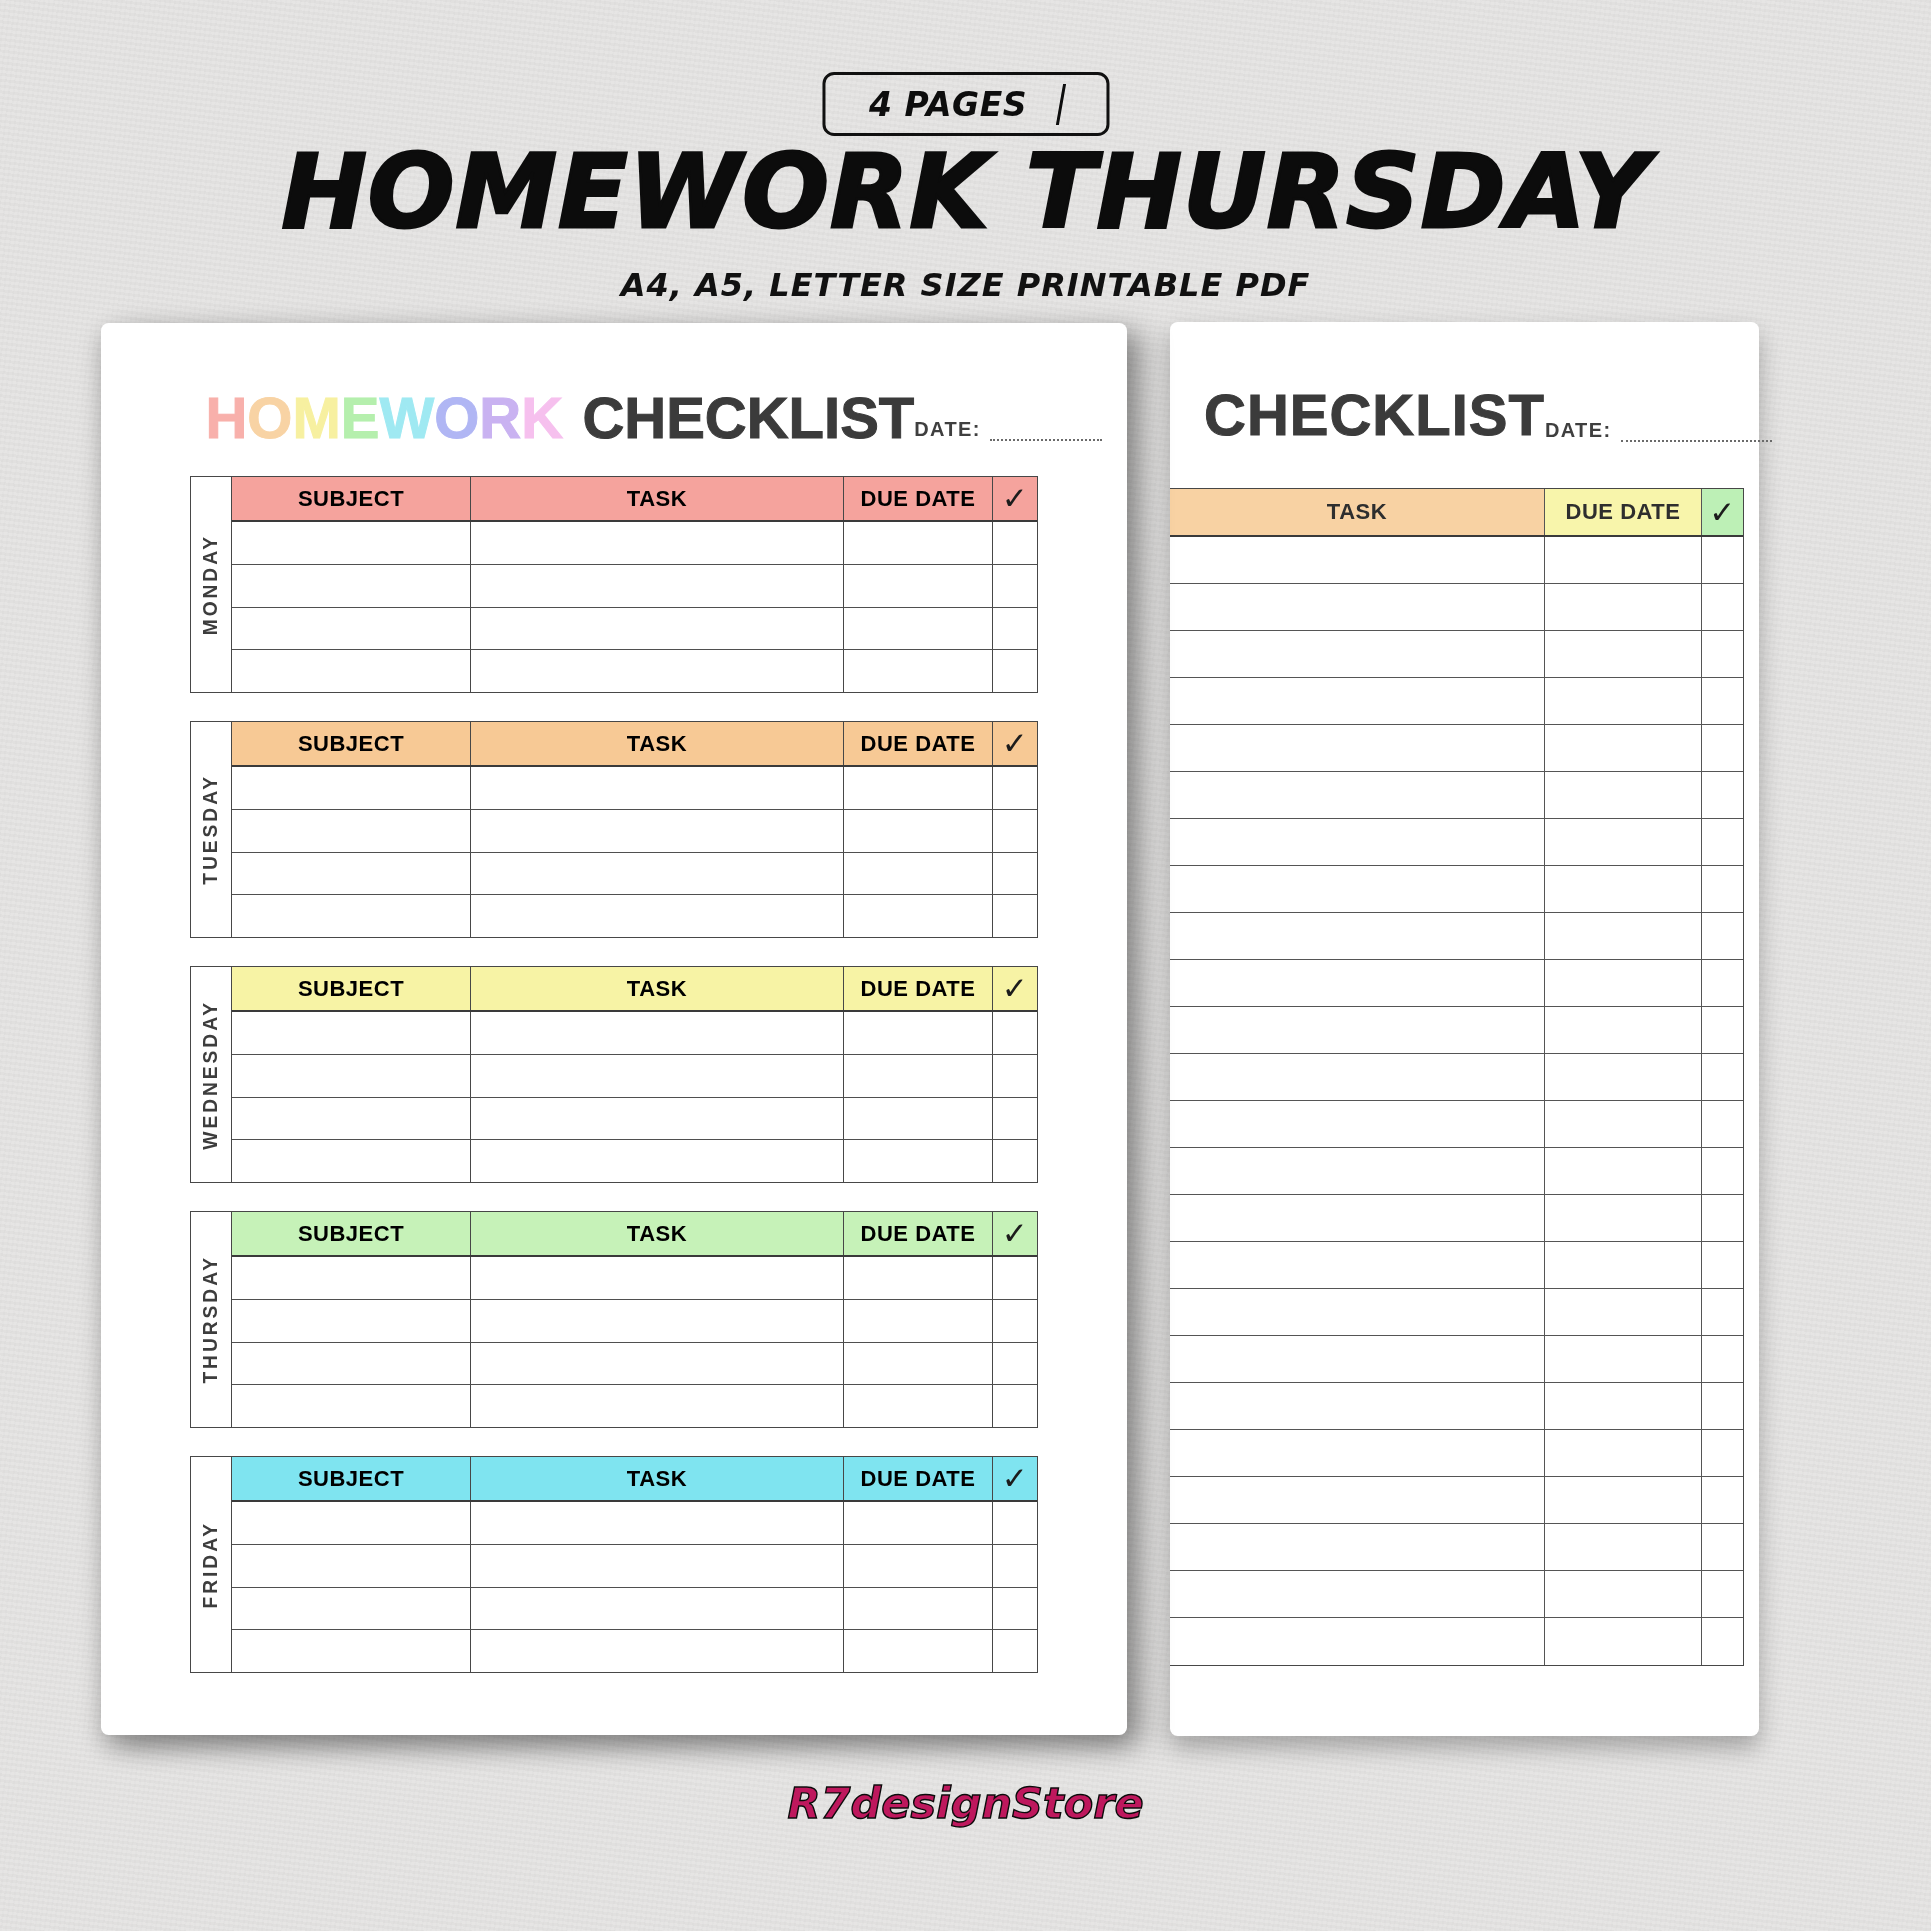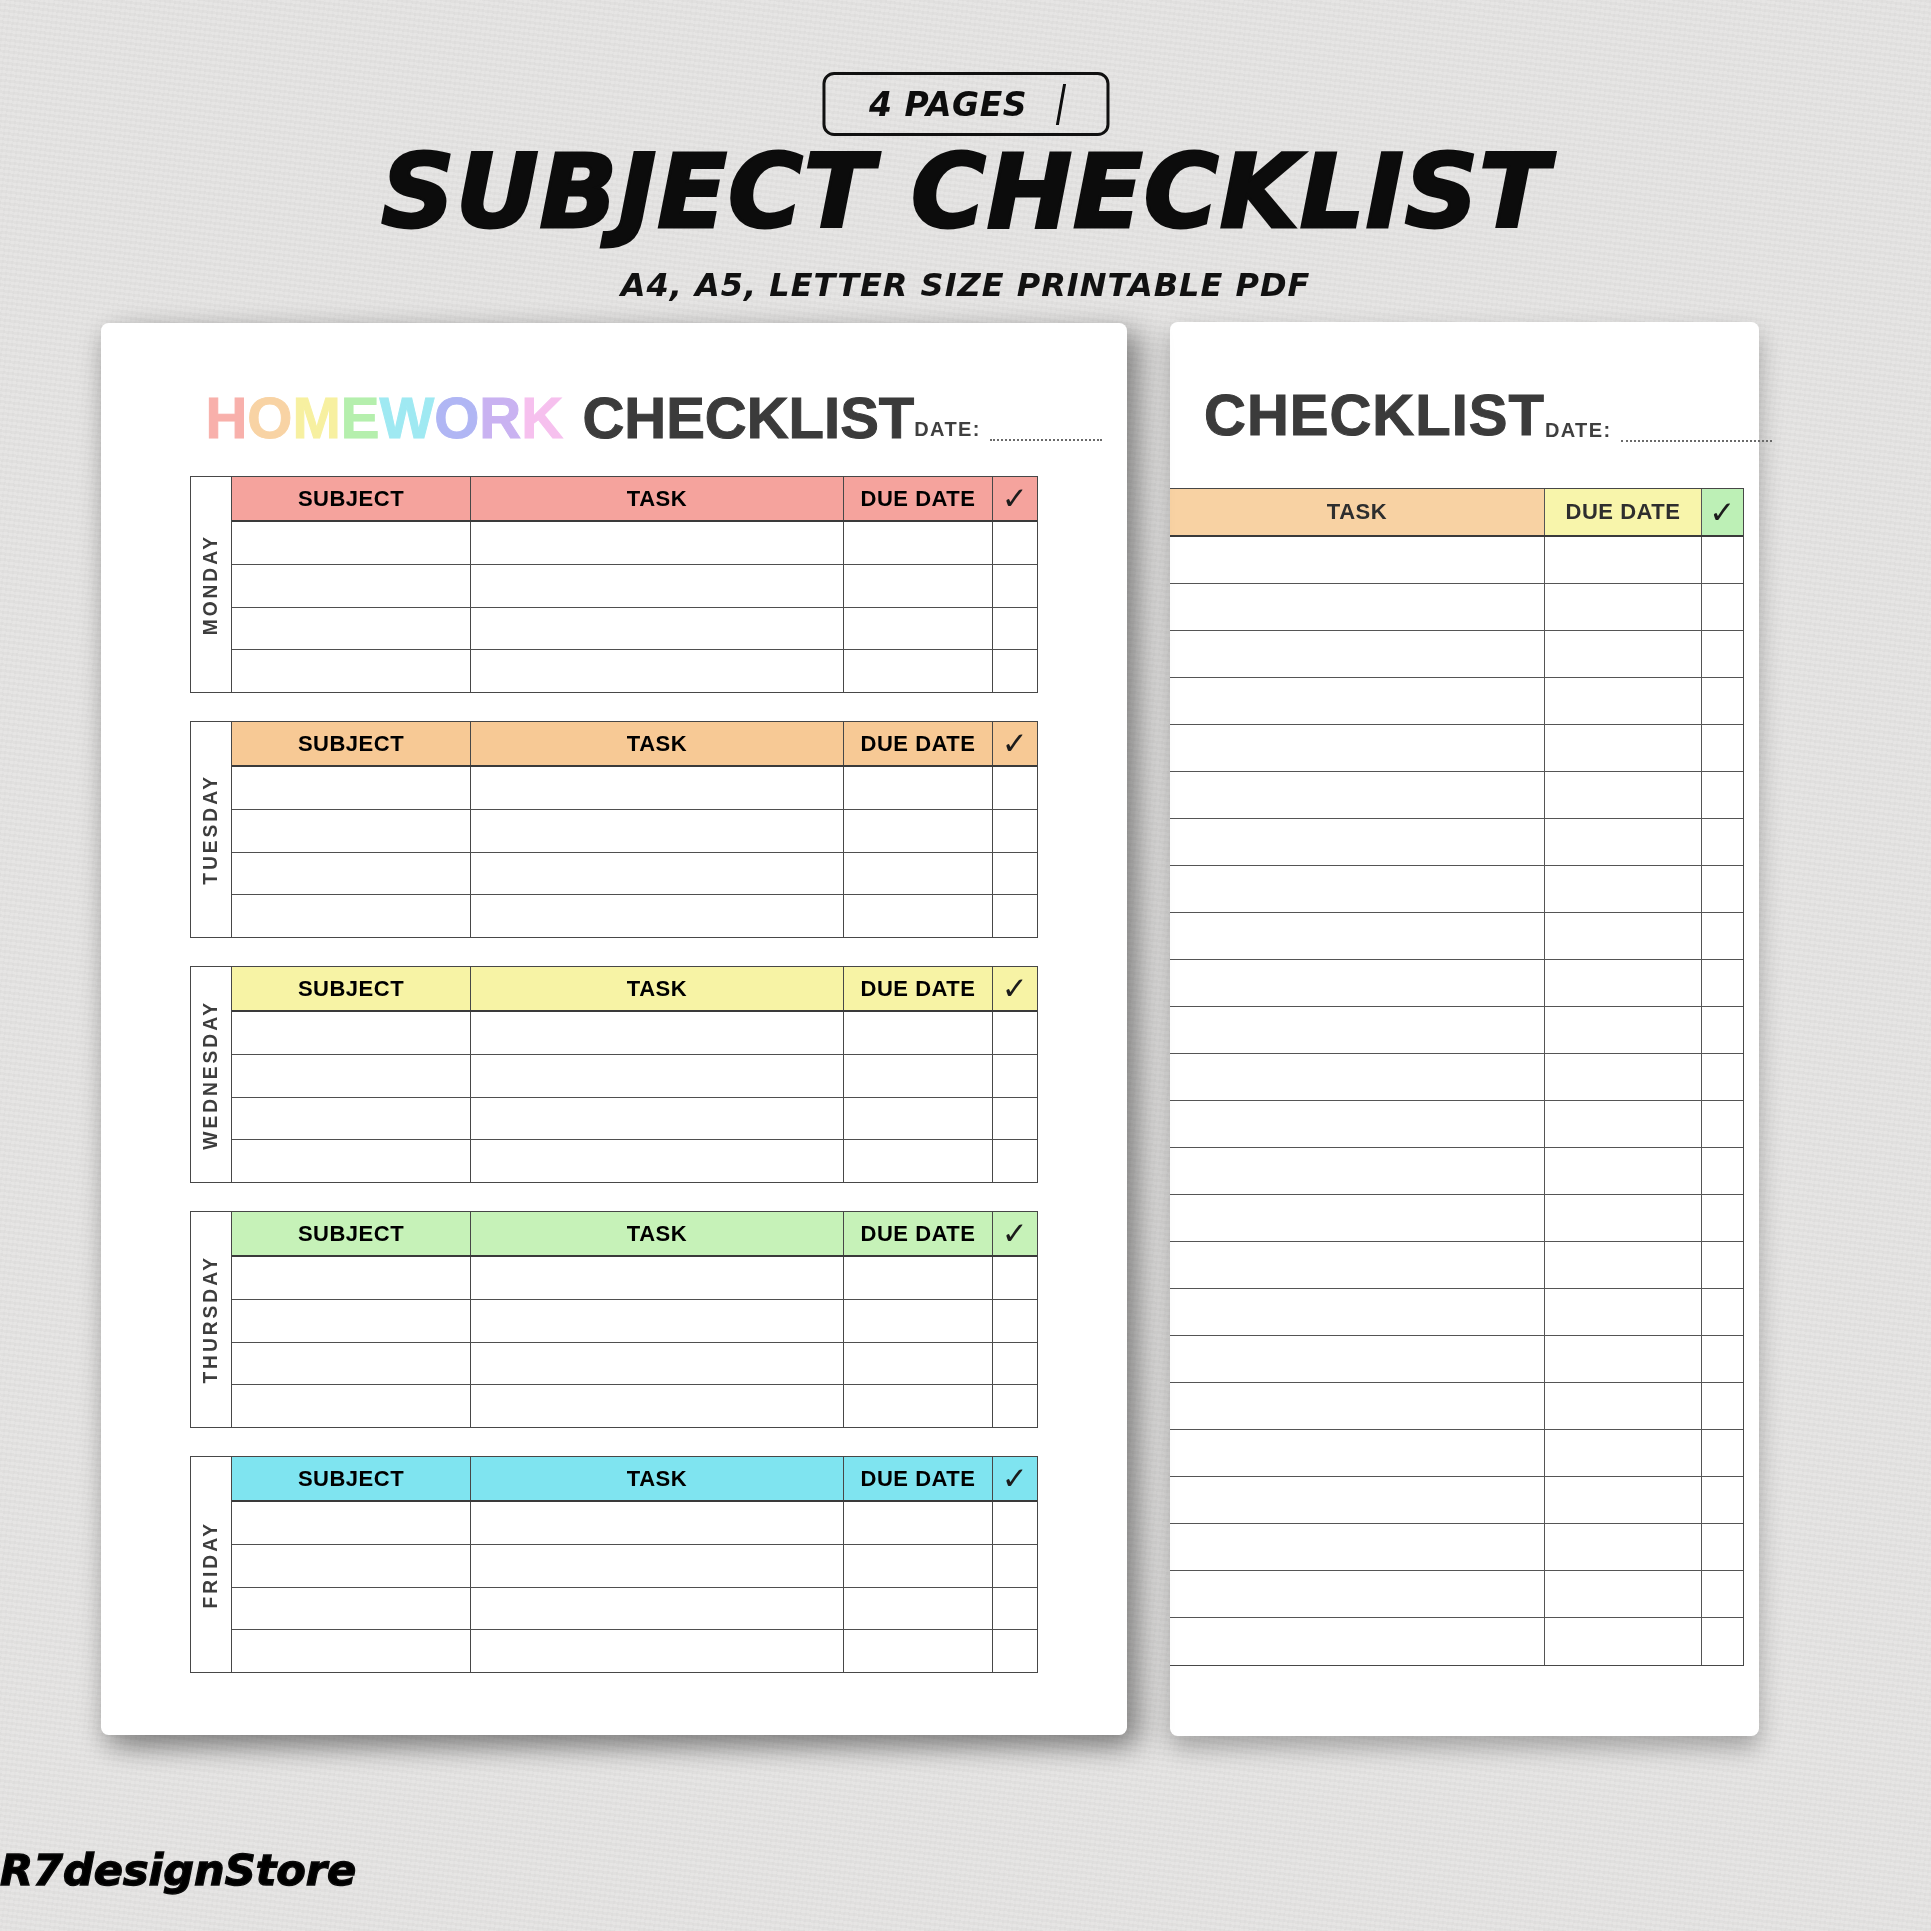--- a/index.html
+++ b/index.html
@@ -118,36 +118,36 @@
   .rt-header .cell { font-weight:bold; font-size:22px; letter-spacing:0.5px; color:#2e2e2e; }
   .rt-header .rt-c3 { font-size:31px; font-weight:normal; color:#1c1c1c; }
   .rt-row { display:flex; height:47px; border-bottom:1.9px solid #555; background:#fff; }
   .rt-row:last-child { border-bottom:none; }
   .rt-c1 { width:375px; border-right:1.9px solid #555; }
   .rt-c2 { width:157px; border-right:1.9px solid #555; }
   .rt-c3 { flex:1; }
 
   
   .store-name {
-    position:absolute; top:1845px; left:0; width:100%;
-    text-align:left;
+    position:absolute; top:1778px; left:0; width:100%;
+    text-align:center;
     font-family:"DejaVu Sans", sans-serif;
     font-weight:bold; font-style:italic;
-    font-size:43px; color:#000000; -webkit-text-stroke:1.4px #0b0b0b;
+    font-size:43px; color:#be185d; -webkit-text-stroke:1.4px #0b0b0b;
   }
 </style>
 </head>
 <body>
 
 <div class="badge">
   <span class="txt">4 PAGES</span>
   <span class="divider"></span>
 </div>
 
-<h1 class="main-title">SUBJECT CHECKLIST</h1>
+<h1 class="main-title">HOMEWORK THURSDAY</h1>
 <div class="subtitle">A4, A5, LETTER SIZE PRINTABLE PDF</div>
 
 <div class="page right-page">
   <div class="page-title-row">
     <span class="page-title title-rest">CHECKLIST</span>
     <span class="date-block">
       <span class="date-label">DATE:</span>
       <span class="date-line"></span>
     </span>
   </div>

